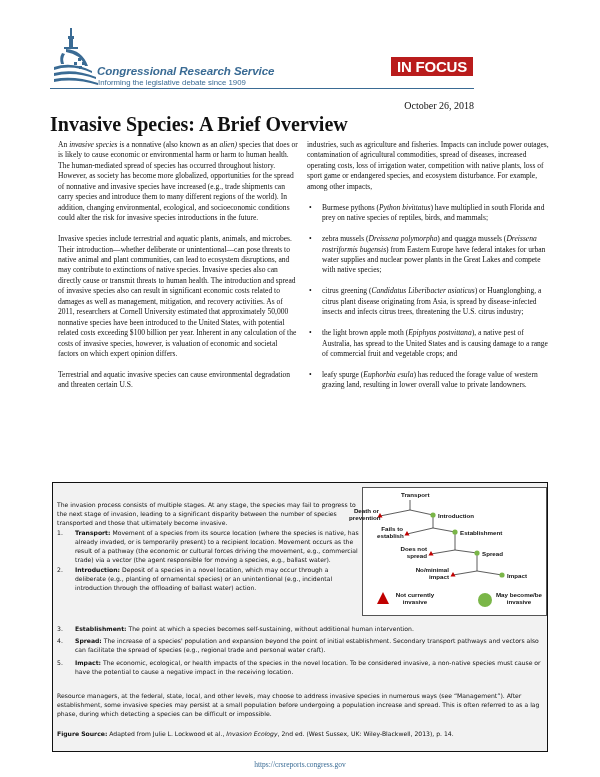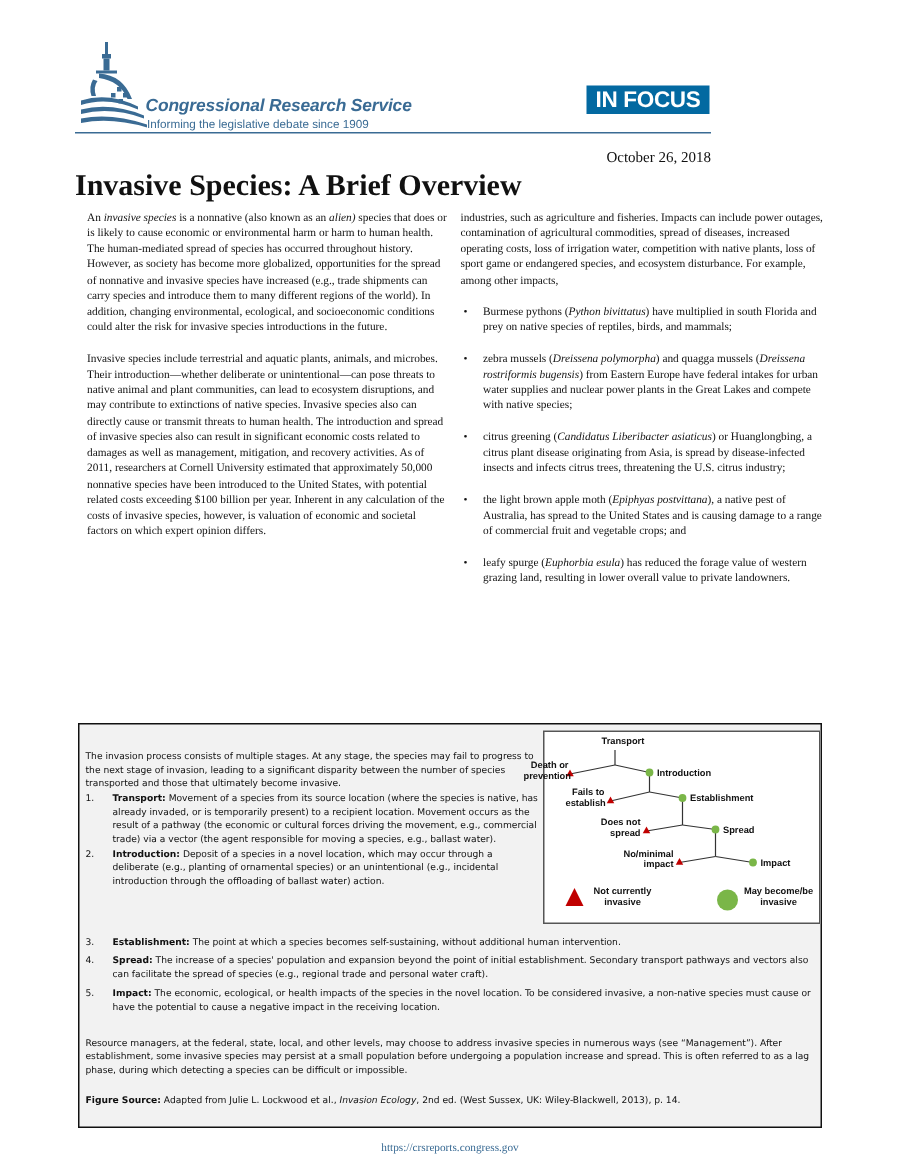--- a/index.html
+++ b/index.html
@@ -3,21 +3,21 @@
 <meta charset="utf-8">
 <style>
   html, body { margin: 0; padding: 0; background: #ffffff; }
   body { width: 600px; height: 777px; position: relative; overflow: hidden; font-family: "Liberation Serif", serif; color: #111; }
   .abs { position: absolute; }
 
   
   #logo { left: 52px; top: 26px; width: 50px; height: 60px; }
   #org-name { left: 97px; top: 64px; font-family: "Liberation Sans", sans-serif; font-weight: bold; font-style: italic; font-size: 11.6px; color: #3a6b94; letter-spacing: -0.1px; white-space: nowrap; }
   #org-tagline { left: 98px; top: 78px; font-family: "Liberation Sans", sans-serif; font-size: 7.8px; color: #3a6b94; white-space: nowrap; }
-  #in-focus { left: 391px; top: 57px; width: 82px; height: 19px; background: #0369a1; color: #fff; font-family: "Liberation Sans", sans-serif; font-weight: bold; font-size: 15px; line-height: 19px; text-align: center; letter-spacing: -0.2px; }
+  #in-focus { left: 391px; top: 57px; width: 82px; height: 19px; background: #b91c1c; color: #fff; font-family: "Liberation Sans", sans-serif; font-weight: bold; font-size: 15px; line-height: 19px; text-align: center; letter-spacing: -0.2px; }
   #header-rule { left: 50px; top: 88px; width: 424px; height: 1px; background: #3a6b94; }
   #pub-date { left: 400px; top: 100px; width: 74px; text-align: right; font-size: 10px; }
   #doc-title { left: 50px; top: 113px; font-size: 20px; font-weight: bold; white-space: nowrap; }
 
   
   .col { font-size: 7.55px; line-height: 10.45px; width: 240px; }
   .col p { margin: 0 0 10.45px 0; }
   #col-left { left: 58px; top: 140px; }
   #col-right { left: 307px; top: 140px; width: 243px; }
   ul.bullets { list-style: none; margin: 0; padding: 0; }
@@ -67,20 +67,21 @@
 <div id="org-name" class="abs">Congressional Research Service</div>
 <div id="org-tagline" class="abs">Informing the legislative debate since 1909</div>
 <div id="in-focus" class="abs">IN FOCUS</div>
 <div id="header-rule" class="abs"></div>
 <div id="pub-date" class="abs">October 26, 2018</div>
 <div id="doc-title" class="abs">Invasive Species: A Brief Overview</div>
 
 <div id="col-left" class="abs col">
   <p><span>An </span><i>invasive species</i><span> is a nonnative (also known as an </span><i>alien)</i><span> species that does or is likely to cause economic or environmental harm or harm to human health. The human-mediated spread of species has occurred throughout history. However, as society has become more globalized, opportunities for the spread of nonnative and invasive species have increased (e.g., trade shipments can carry species and introduce them to many different regions of the world). In addition, changing environmental, ecological, and socioeconomic conditions could alter the risk for invasive species introductions in the future.</span></p>
   <p>Invasive species include terrestrial and aquatic plants, animals, and microbes. Their introduction—whether deliberate or unintentional—can pose threats to native animal and plant communities, can lead to ecosystem disruptions, and may contribute to extinctions of native species. Invasive species also can directly cause or transmit threats to human health. The introduction and spread of invasive species also can result in significant economic costs related to damages as well as management, mitigation, and recovery activities. As of 2011, researchers at Cornell University estimated that approximately 50,000 nonnative species have been introduced to the United States, with potential related costs exceeding $100 billion per year. Inherent in any calculation of the costs of invasive species, however, is valuation of economic and societal factors on which expert opinion differs.</p>
+  <p>Terrestrial and aquatic invasive species can cause environmental degradation and threaten certain U.S.</p>
 </div>
 
 <div id="col-right" class="abs col">
   <p>industries, such as agriculture and fisheries. Impacts can include power outages, contamination of agricultural commodities, spread of diseases, increased operating costs, loss of irrigation water, competition with native plants, loss of sport game or endangered species, and ecosystem disturbance. For example, among other impacts,</p>
   <ul class="bullets">
     <li><span class="bullet">•</span><span>Burmese pythons (</span><i>Python bivittatus</i><span>) have multiplied in south Florida and prey on native species of reptiles, birds, and mammals;</span></li>
     <li><span class="bullet">•</span><span>zebra mussels (</span><i>Dreissena polymorpha</i><span>) and quagga mussels (</span><i>Dreissena rostriformis bugensis</i><span>) from Eastern Europe have federal intakes for urban water supplies and nuclear power plants in the Great Lakes and compete with native species;</span></li>
     <li><span class="bullet">•</span><span>citrus greening (</span><i>Candidatus Liberibacter asiaticus</i><span>) or Huanglongbing, a citrus plant disease originating from Asia, is spread by disease-infected insects and infects citrus trees, threatening the U.S. citrus industry;</span></li>
     <li><span class="bullet">•</span><span>the light brown apple moth (</span><i>Epiphyas postvittana</i><span>), a native pest of Australia, has spread to the United States and is causing damage to a range of commercial fruit and vegetable crops; and</span></li>
     <li><span class="bullet">•</span><span>leafy spurge (</span><i>Euphorbia esula</i><span>) has reduced the forage value of western grazing land, resulting in lower overall value to private landowners.</span></li>

